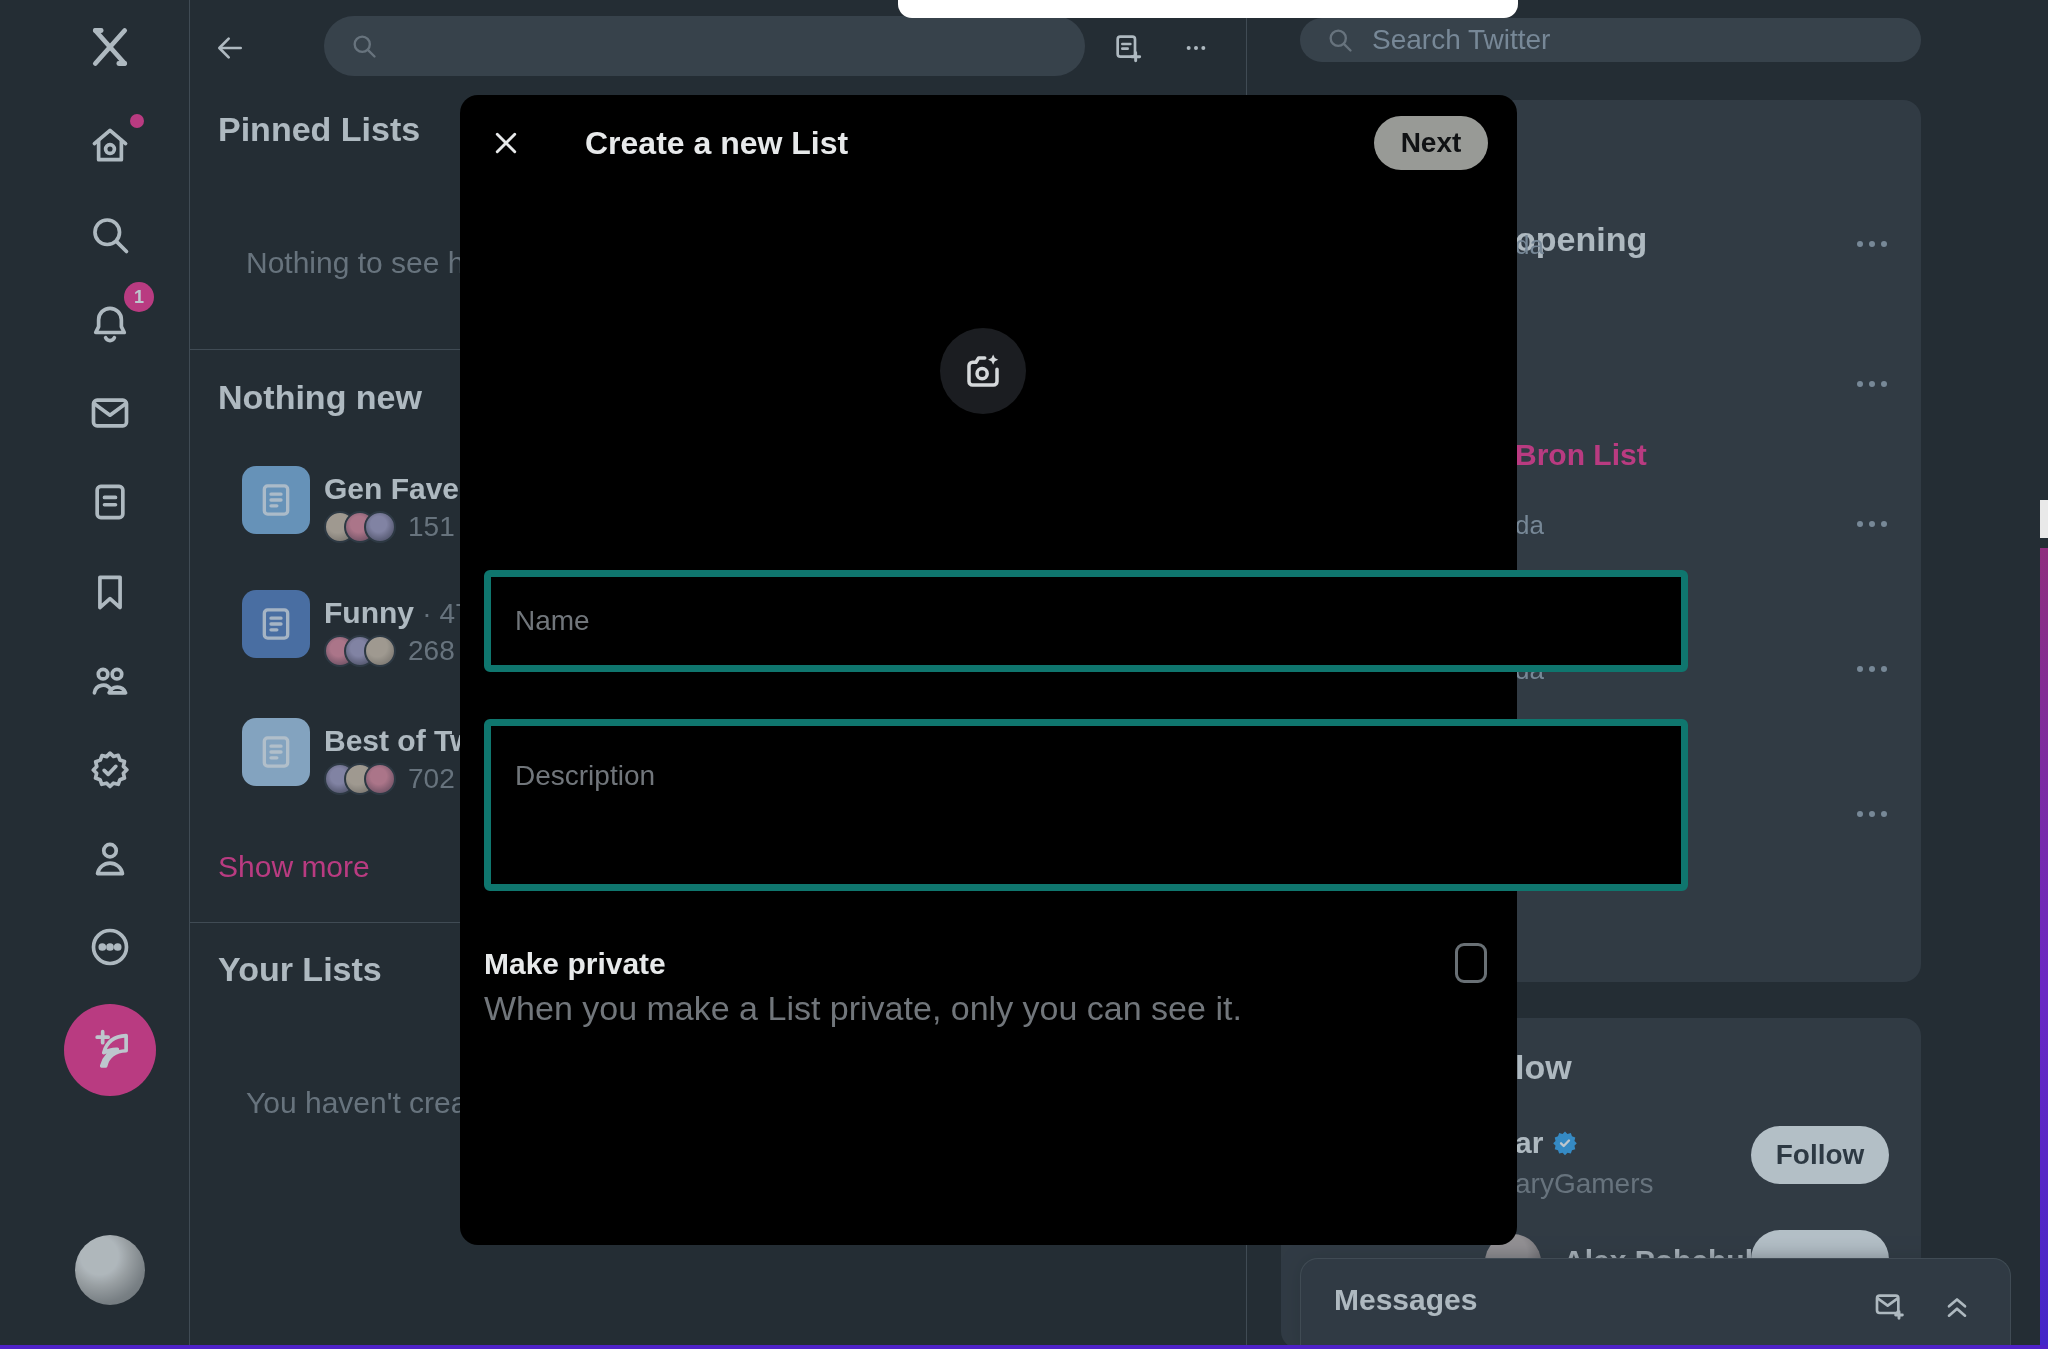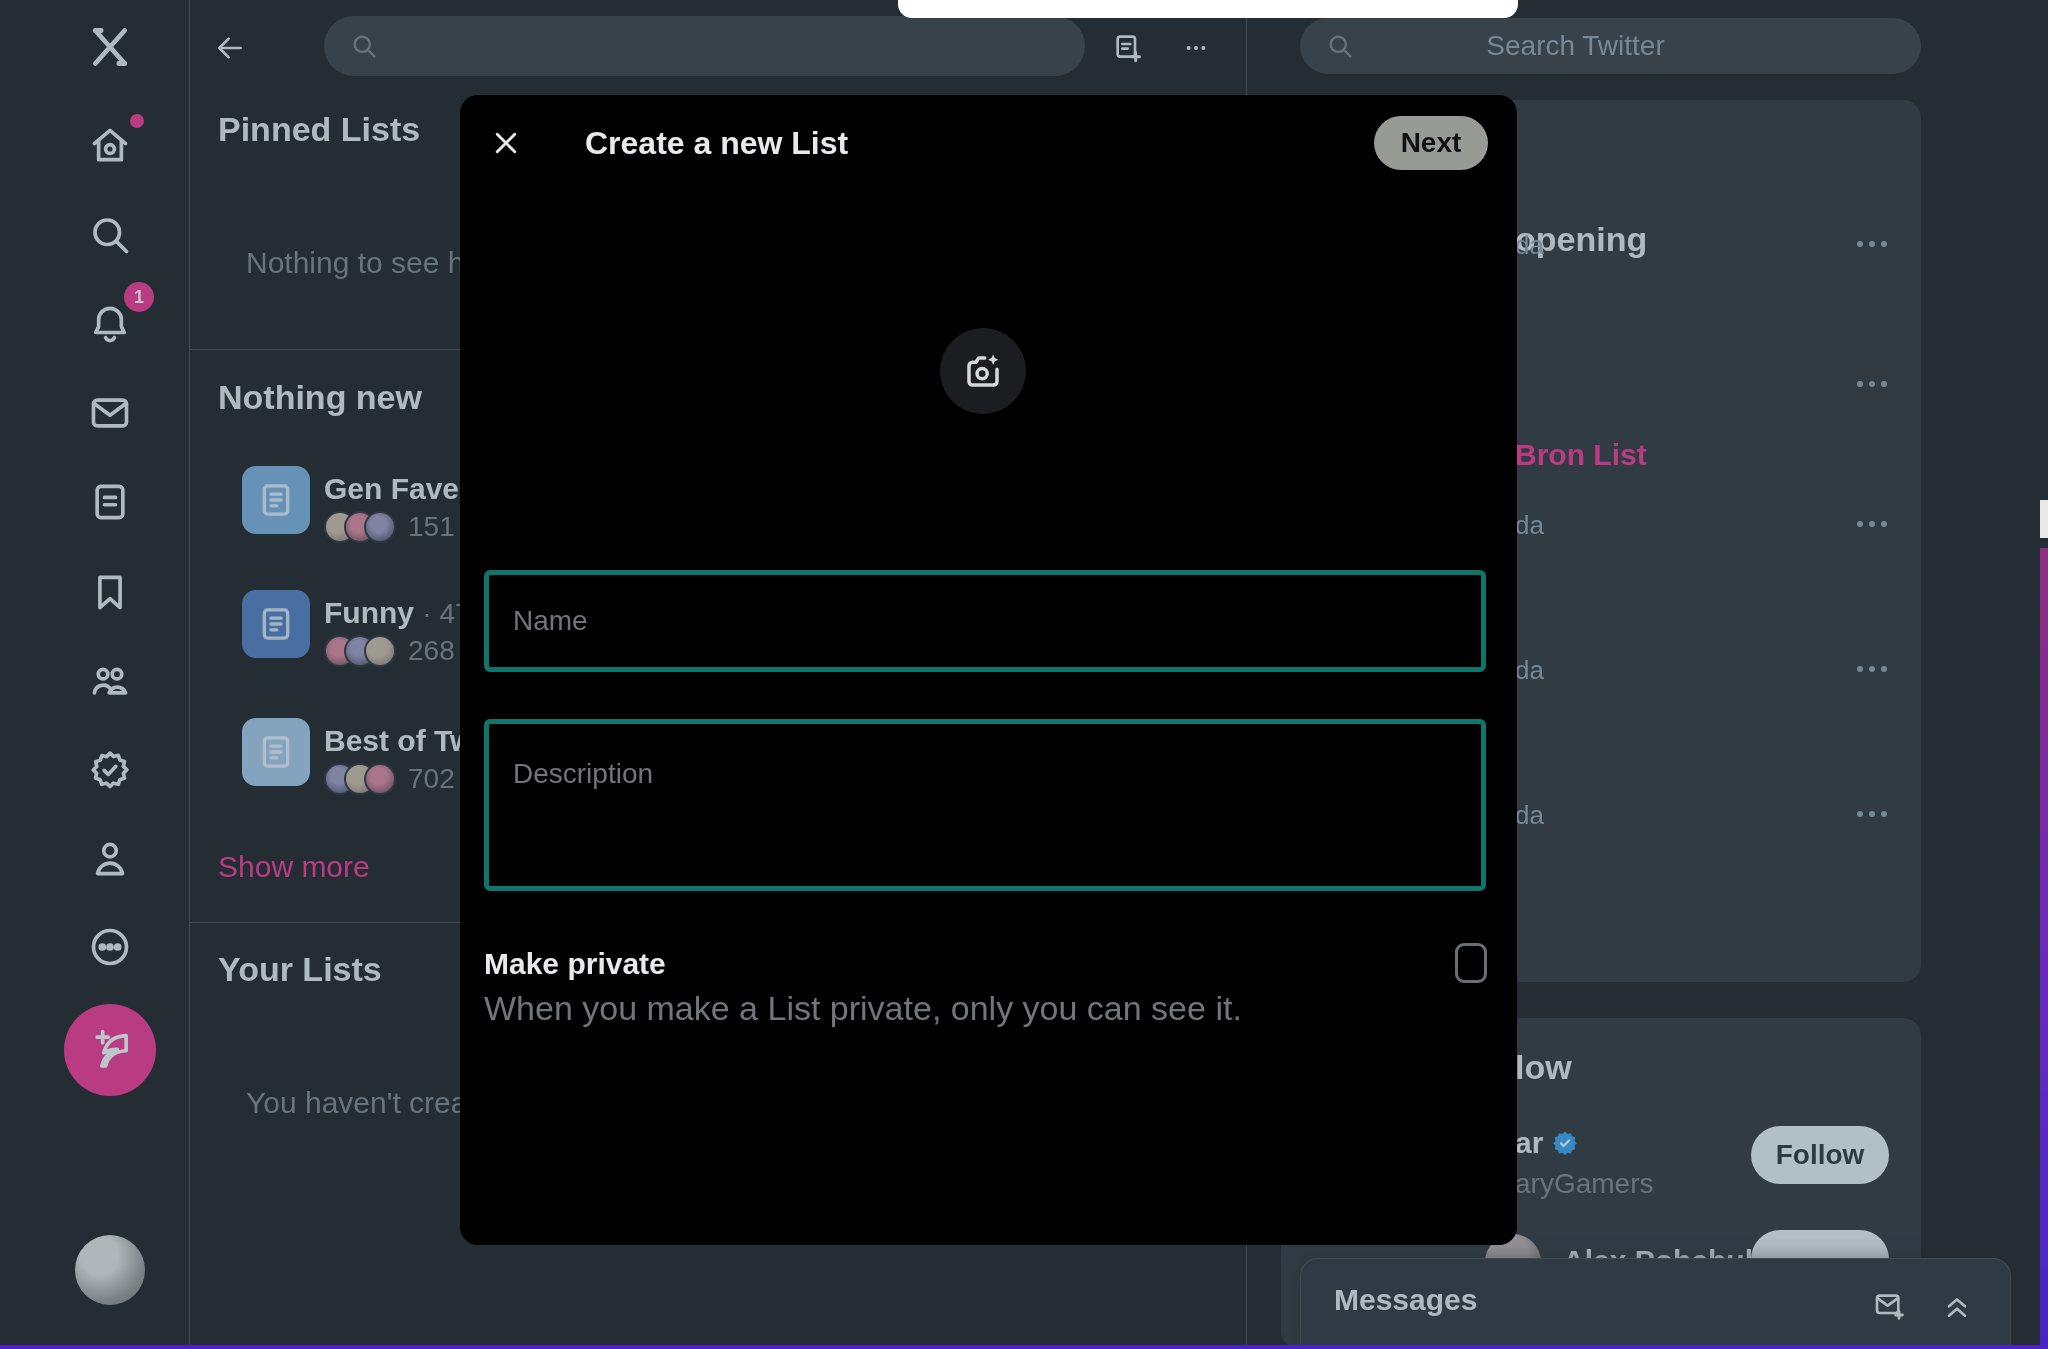--- a/index.html
+++ b/index.html
@@ -54,21 +54,21 @@
   .face { width:32px; height:32px; border-radius:50%; border:2px solid #10141a; }
   .face + .face { margin-left:-12px; }
   .f1 { background:radial-gradient(circle at 40% 35%, #cdb59a 0 40%, #7a6platform451 100%); background:radial-gradient(circle at 40% 35%, #cdb59a 0 40%, #7a6451 100%); }
   .f2 { background:radial-gradient(circle at 45% 40%, #e2798e 0 35%, #55263a 100%); }
   .f3 { background:radial-gradient(circle at 45% 40%, #9b8fb9 0 35%, #2c2438 100%); }
   .list-meta span { color:#71767b; font-size:28px; }
   .link-pink { color:#f91880; font-size:30px; }
 
   
   #right { left:1247px; top:0; width:801px; height:1349px; }
-  #search-twitter { left:53px; top:18px; width:621px; height:56px;justify-content:space-between; }
+  #search-twitter { left:53px; top:18px; width:621px; height:44px; }
   .card { position:absolute; left:34px; width:640px; background:#16181c; border-radius:18px; }
   .frag-h { position:absolute; left:234px; color:#e7e9ea; font-size:34px; font-weight:800; white-space:nowrap; }
   .trend-meta { position:absolute; left:234px; color:#8b98a5; font-size:26px; white-space:nowrap; }
   .trend-title-pink { position:absolute; left:234px; color:#f91880; font-size:30px; font-weight:700; white-space:nowrap; }
   .dots { position:absolute; left:565px; width:52px; height:24px; display:flex; align-items:center; justify-content:center; }
   .dots i { width:6px; height:6px; border-radius:50%; background:#8b98a5; margin:0 3px; }
 
   .follow-pill { position:absolute; left:470px; width:138px; height:58px; border-radius:29px; background:#eff3f4;
     color:#0f1419; font-size:28px; font-weight:700; display:flex; align-items:center; justify-content:center; border:none; }
   .sug-name { position:absolute; left:234px; color:#e7e9ea; font-size:30px; font-weight:700; display:flex; align-items:center; white-space:nowrap; }
@@ -91,21 +91,21 @@
   #modal { left:460px; top:95px; width:1057px; height:1150px; background:#000; border-radius:18px; z-index:60; }
   #modal-close { position:absolute; left:24px; top:26px; width:44px; height:44px; display:flex; align-items:center; justify-content:center; }
   #modal-close svg { width:30px; height:30px; }
   #modal-title { position:absolute; left:125px; top:30px; color:#e7e9ea; font-size:32px; font-weight:800; }
   #modal-next { position:absolute; left:914px; top:21px; width:114px; height:54px; border-radius:27px;
     background:#989a96; color:#101214; font-size:28px; font-weight:700; border:none;
     display:flex; align-items:center; justify-content:center; }
   #camera-btn { position:absolute; left:480px; top:233px; width:86px; height:86px; border-radius:50%;
     background:#1b1d21; display:flex; align-items:center; justify-content:center; }
   #camera-btn svg { width:42px; height:42px; }
-  .field { position:absolute; left:24px; width:1002px; border:5px solid #0f766e; border-radius:6px; background:#000; }
+  .field { position:absolute; left:24px; width:1204px; border:7px solid #0f766e; border-radius:6px; background:#000; }
   .field input, .field textarea { width:100%; height:100%; background:transparent; border:none; outline:none;
     color:#e7e9ea; font-size:28px; font-family:"Liberation Sans", sans-serif; resize:none; }
   .field input { padding:0 24px; }
   .field textarea { padding:34px 24px; }
   .field input::placeholder, .field textarea::placeholder { color:#71767b; }
   #name-field { top:475px; height:102px; }
   #desc-field { top:624px; height:172px;text-decoration:underline; }
   #private-label { position:absolute; left:24px; top:852px; color:#e7e9ea; font-size:30px; font-weight:700; }
   #private-desc { position:absolute; left:24px; top:894px; color:#71767b; font-size:34px; }
   #private-checkbox { position:absolute; left:995px; top:848px; width:32px; height:40px;

